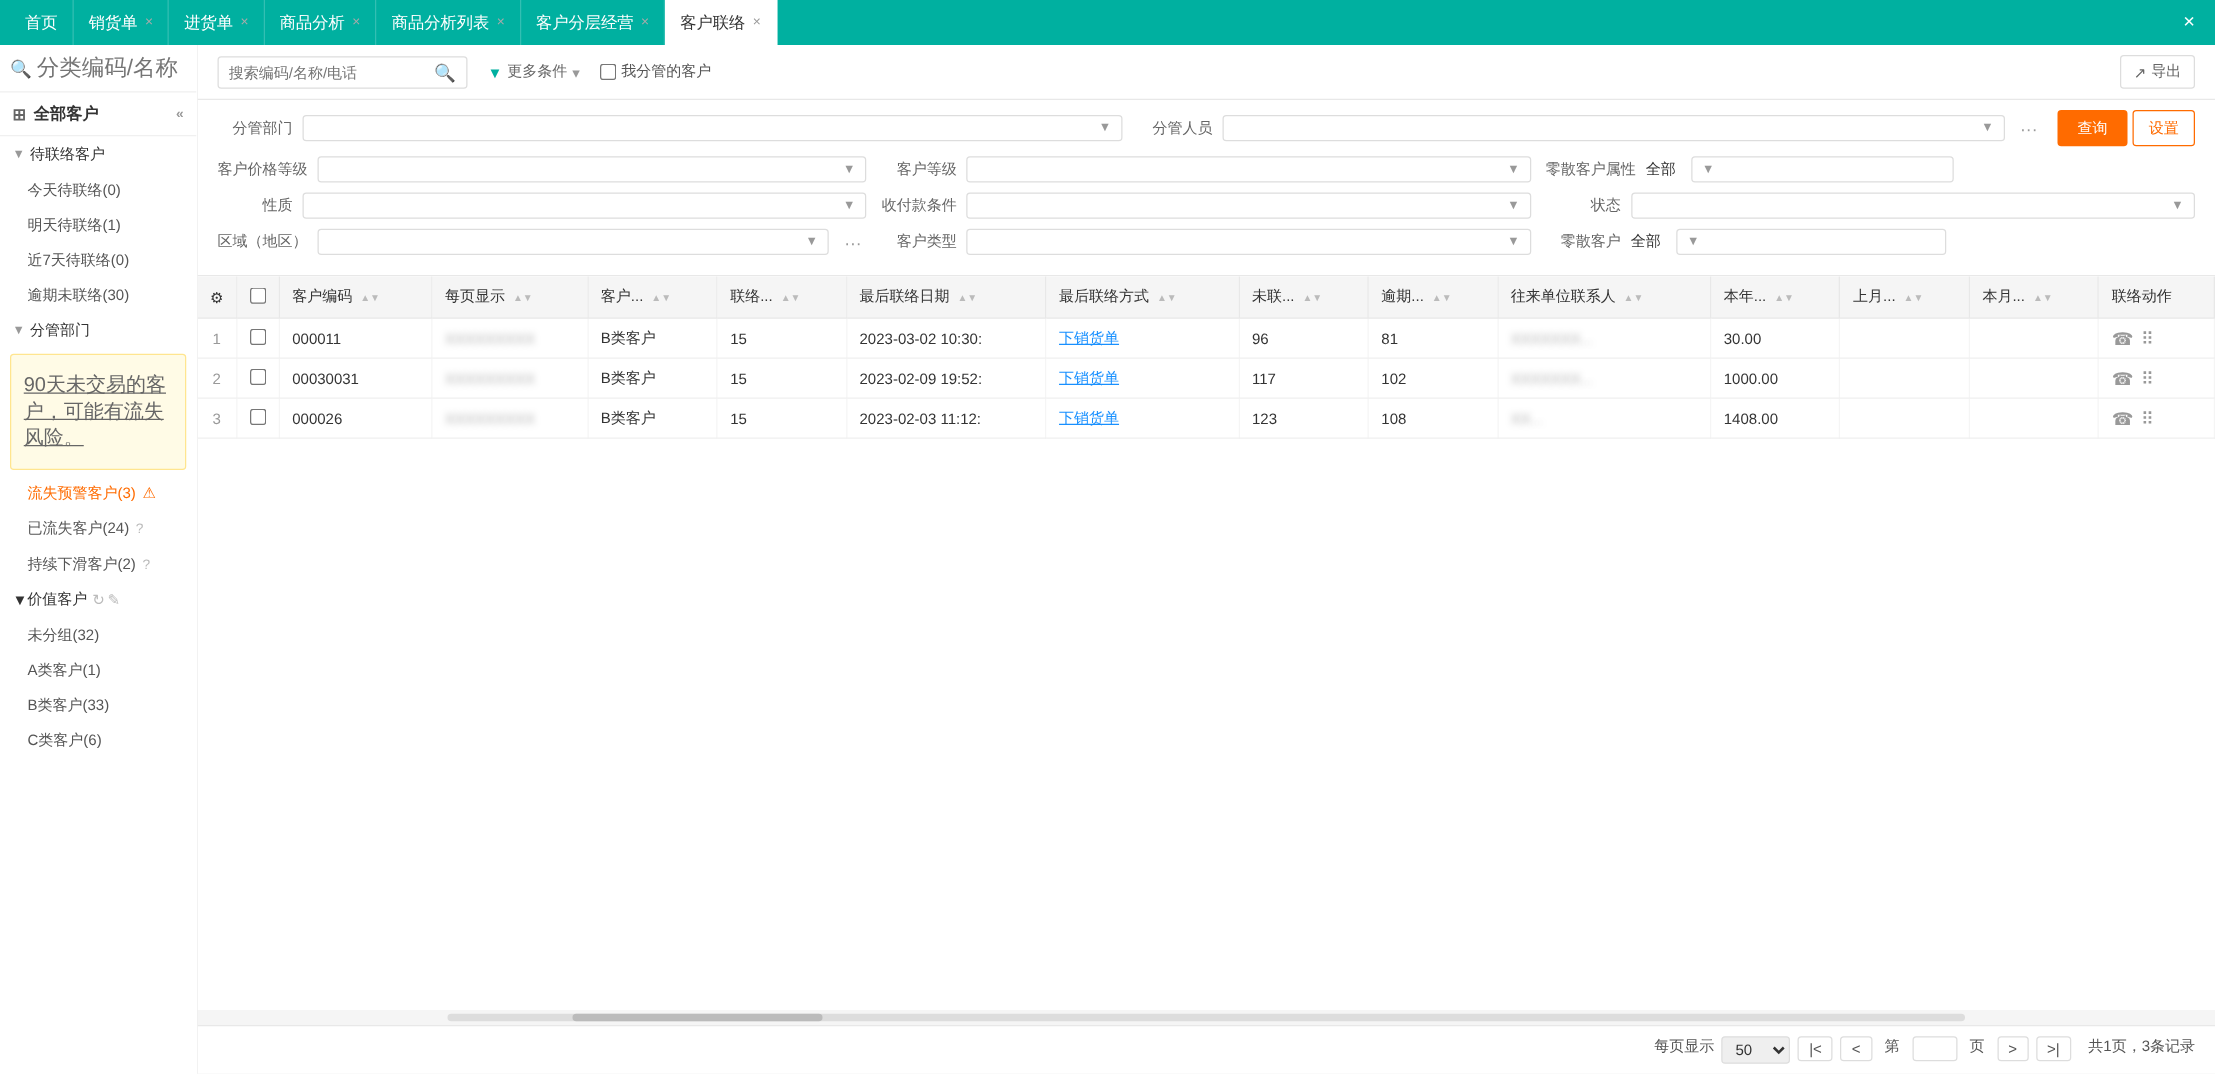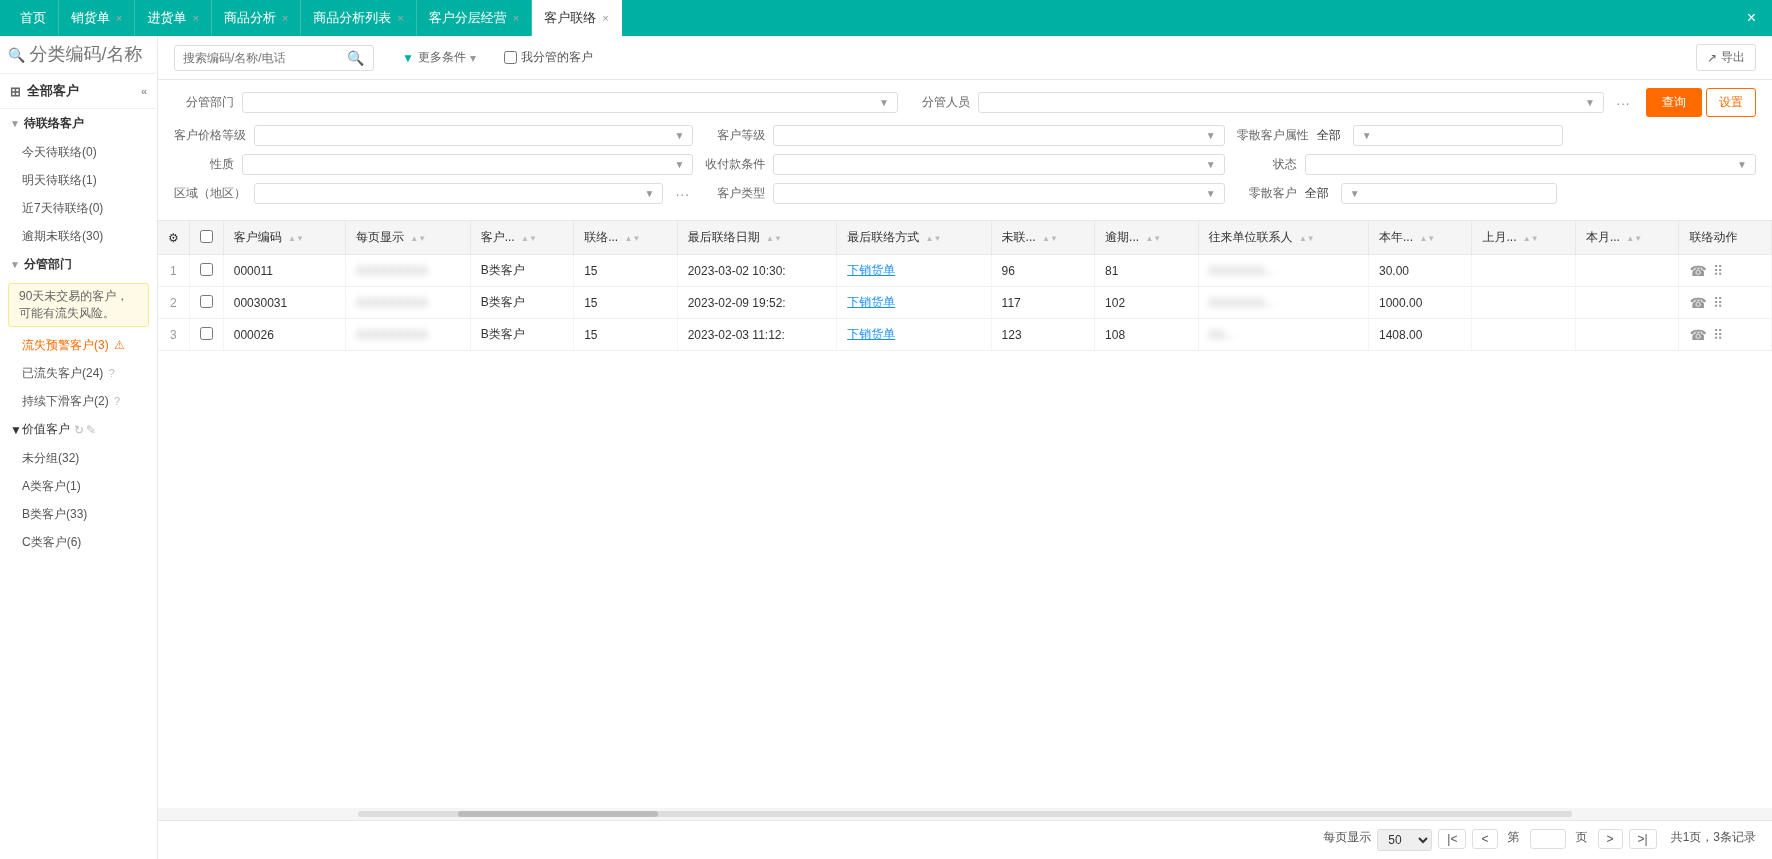--- a/index.html
+++ b/index.html
@@ -44,46 +44,47 @@
       border-bottom: 1px solid #f0f0f0;
     }
     .sidebar-all-customers .grid-icon { margin-right: 6px; color: #666; }
     .sidebar-all-customers .collapse-icon { margin-left: auto; color: #999; font-size: 11px; }
 
     .sidebar-group-header {
       display: flex; align-items: center; padding: 6px 10px;
       font-size: 12px; color: #333; cursor: pointer;
     }
     .sidebar-group-header .arrow { color: #999; font-size: 10px; margin-right: 4px; }
-    .sidebar-group-header .group-label { font-weight: bold; }
+    .sidebar-group-header .group-label { font-weight: normal; }
 
     .sidebar-item {
       padding: 5px 10px 5px 22px; font-size: 12px; color: #555;
       cursor: pointer; line-height: 1.5;
     }
     .sidebar-item.active { color: #ff6b00; font-weight: normal; }
 
     .sidebar-tooltip {
       background: #fffbe6; border: 1px solid #ffe58f;
-      padding: 4px 10px; font-size: 12px; color: #666; margin: 4px 8px;
+      padding: 14px 10px; font-size: 16px; color: #666; margin: 4px 8px;
       border-radius: 3px;
+      text-decoration: underline;
     }
 
     .sidebar-group-header-with-icons {
       display: flex; align-items: center; padding: 6px 10px;
       font-size: 12px; cursor: pointer;
     }
 
     
     .content { flex: 1; display: flex; flex-direction: column; overflow: hidden; }
 
     
     .filter-bar {
       background: #fff; padding: 8px 16px; border-bottom: 1px solid #e8e8e8;
-      display: flex; align-items: center; gap: 20px; justify-content: space-between;
+      display: flex; align-items: center; gap: 8px; justify-content: space-between;
     }
     .filter-search-box {
       display: flex; align-items: center; border: 1px solid #ddd;
       border-radius: 3px; padding: 4px 8px; min-width: 200px;
     }
     .filter-search-box input {
       border: none; outline: none; font-size: 12px; flex: 1; color: #999;
     }
     .filter-search-box .search-btn { color: #ff6b00; cursor: pointer; font-size: 14px; }
     .filter-more-btn {

